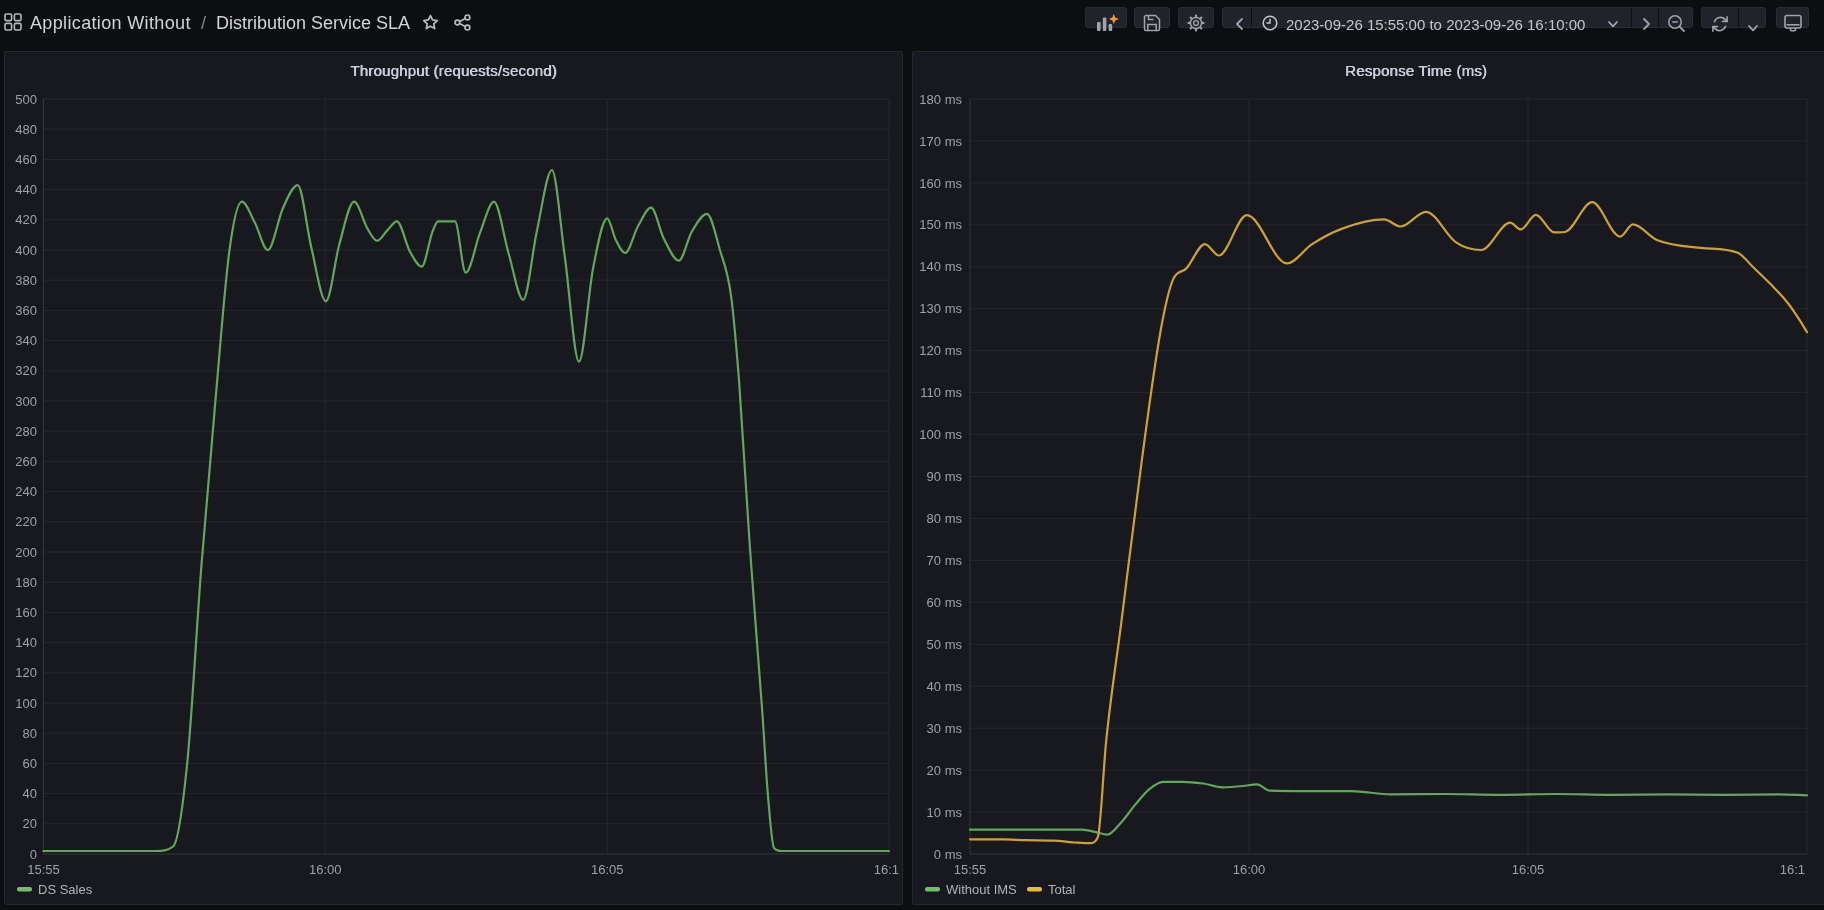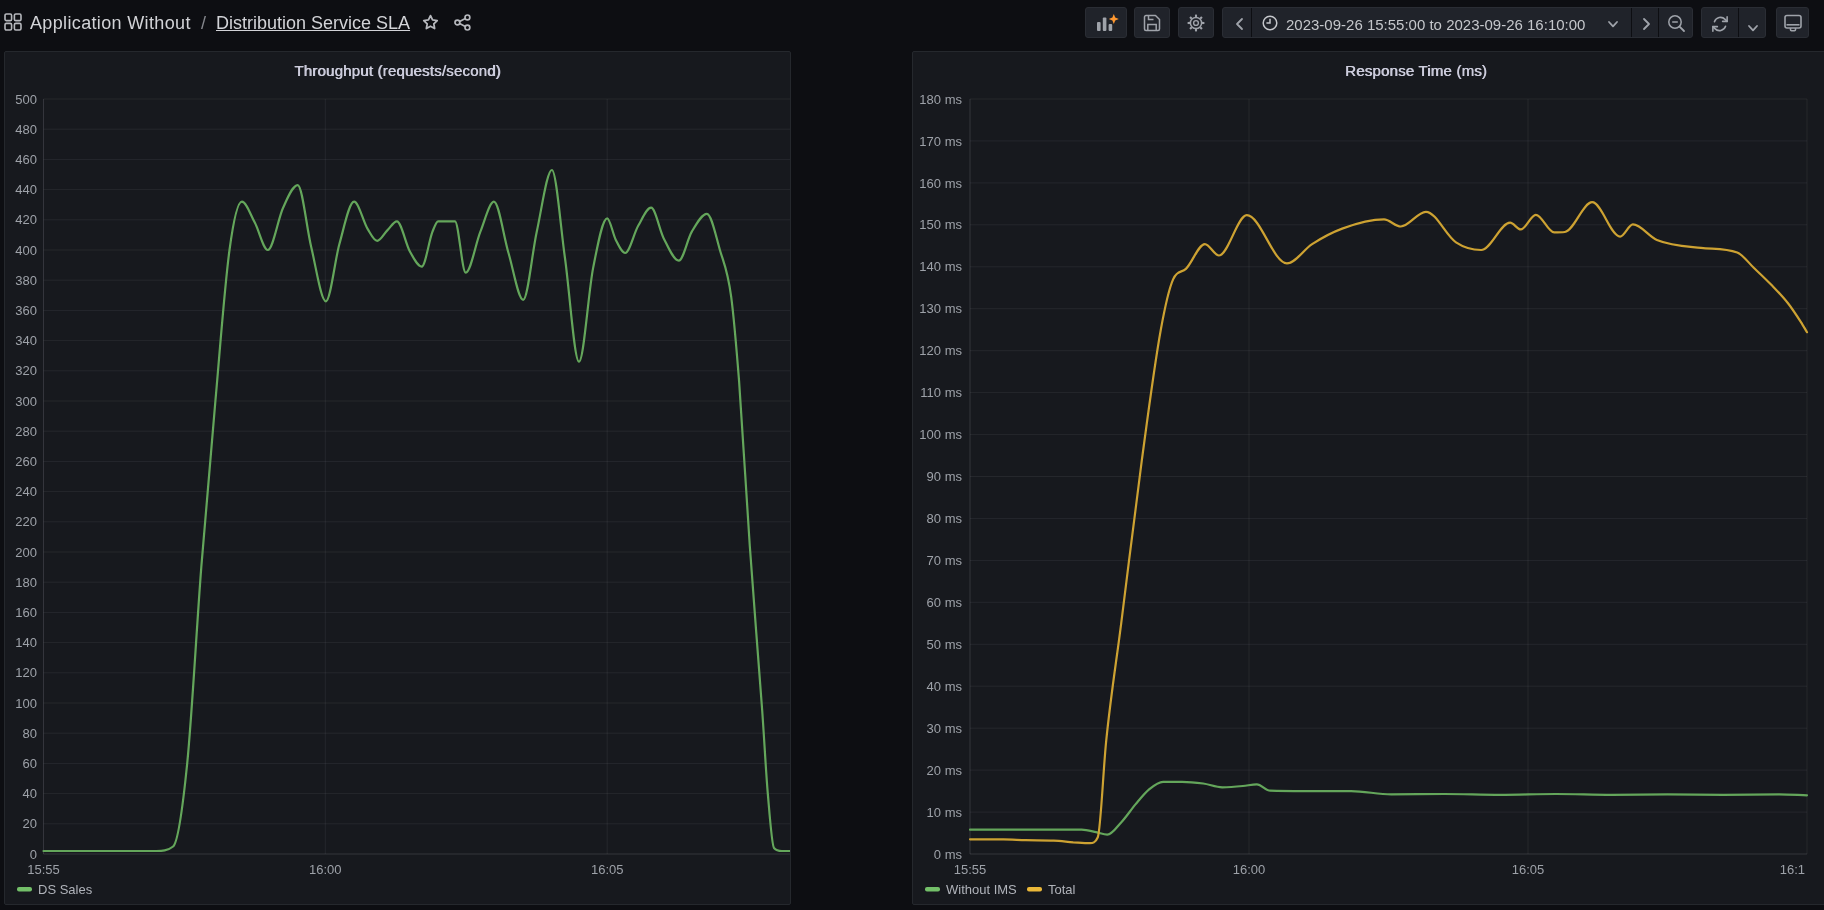--- a/index.html
+++ b/index.html
@@ -1,34 +1,34 @@
 <!DOCTYPE html>
 <html><head><meta charset="utf-8">
 <style>
 * { margin:0; padding:0; box-sizing:border-box; }
 html,body { width:1824px; height:910px; background:#0d0e12; font-family:"Liberation Sans", sans-serif; overflow:hidden; }
 body { filter: blur(0.45px); }
 .abs { position:absolute; }
 .panel { position:absolute; top:51px; height:854px; background:#17191e; border:1px solid #25282d; border-radius:2px; overflow:hidden; }
 .ptitle { position:absolute; top:10px; width:100%; text-align:center; color:#ccccdc; font-size:15px; font-weight:normal; text-shadow:0.6px 0 0 #ccccdc; letter-spacing:0.2px; }
-.btn { position:absolute; top:7px; height:31px; background:#20232a; border:1px solid #2a2d34; border-radius:3px; }
+.btn { position:absolute; top:7px; height:21px; background:#20232a; border:1px solid #2a2d34; border-radius:3px; }
 .seg { position:absolute; top:0; bottom:0; border-left:1px solid #0d0e12; }
 </style></head>
 <body>
 
 <div class="abs" style="left:0;top:0;width:1824px;height:46px;background:#0d0e12;">
   <svg class="abs" style="left:4px;top:13px" width="18" height="18" viewBox="0 0 18 18">
     <rect x="1" y="1" width="6.6" height="6.6" rx="1.4" fill="none" stroke="#b6b8bd" stroke-width="1.6"></rect>
     <rect x="10.4" y="1" width="6.6" height="6.6" rx="1.4" fill="none" stroke="#b6b8bd" stroke-width="1.6"></rect>
     <rect x="1" y="10.4" width="6.6" height="6.6" rx="1.4" fill="none" stroke="#b6b8bd" stroke-width="1.6"></rect>
     <rect x="10.4" y="10.4" width="6.6" height="6.6" rx="1.4" fill="none" stroke="#b6b8bd" stroke-width="1.6"></rect>
   </svg>
   <div class="abs" style="left:30px;top:12.5px;font-size:18px;letter-spacing:0.35px;color:#d2d3d7;">Application Without</div>
   <div class="abs" style="left:201px;top:12.5px;font-size:18px;color:#85878d;">/</div>
-  <div class="abs" style="left:216px;top:12.5px;font-size:18px;color:#d2d3d7;text-decoration:underline;">Distribution Service SLA</div>
+  <div class="abs" style="left:216px;top:12.5px;font-size:18px;color:#d2d3d7;">Distribution Service SLA</div>
   <svg class="abs" style="left:422px;top:14px" width="17" height="17" viewBox="0 0 19 19">
     <path d="M9.5 1.8 L11.8 6.6 L17 7.3 L13.2 11 L14.1 16.2 L9.5 13.7 L4.9 16.2 L5.8 11 L2 7.3 L7.2 6.6 Z" fill="none" stroke="#b6b8bd" stroke-width="2" stroke-linejoin="round"></path>
   </svg>
   <svg class="abs" style="left:454px;top:14px" width="17" height="17" viewBox="0 0 19 19">
     <circle cx="15" cy="3.8" r="2.7" fill="none" stroke="#b6b8bd" stroke-width="1.9"></circle>
     <circle cx="3.8" cy="9.5" r="2.7" fill="none" stroke="#b6b8bd" stroke-width="1.9"></circle>
     <circle cx="15" cy="15.2" r="2.7" fill="none" stroke="#b6b8bd" stroke-width="1.9"></circle>
     <line x1="6.3" y1="8.3" x2="12.6" y2="5.0" stroke="#b6b8bd" stroke-width="1.9"></line>
     <line x1="6.3" y1="10.7" x2="12.6" y2="14.0" stroke="#b6b8bd" stroke-width="1.9"></line>
   </svg>
@@ -109,21 +109,21 @@
 
   <div class="btn" style="left:1776px;width:33px;">
     <svg class="abs" style="left:6px;top:5px" width="20" height="20" viewBox="0 0 20 20">
       <rect x="2" y="2.5" width="16" height="12.5" rx="2" fill="none" stroke="#9fa3aa" stroke-width="1.6"></rect>
       <line x1="3.5" y1="11.8" x2="16.5" y2="11.8" stroke="#9fa3aa" stroke-width="1.6"></line>
       <path d="M7.5 15 L7.5 16.8 A1 1 0 0 0 8.5 17.8 L11.5 17.8 A1 1 0 0 0 12.5 16.8 L12.5 15" fill="none" stroke="#9fa3aa" stroke-width="1.6"></path>
     </svg>
   </div>
 </div>
 
-<div class="panel" style="left:4px;width:787px;">
+<div class="panel" style="left:4px;width:899px;">
   <div class="ptitle">Throughput (requests/second)</div>
   <svg class="abs" style="left:0;top:0" width="899" height="854" viewBox="0 0 899 854" font-family="Liberation Sans, sans-serif">
 <line x1="38.5" y1="47.0" x2="884.0" y2="47.0" stroke="rgba(204,204,220,0.08)" stroke-width="1"></line>
 <text x="32" y="51.6" text-anchor="end" fill="#9da1a8" font-size="13">500</text>
 <line x1="38.5" y1="77.2" x2="884.0" y2="77.2" stroke="rgba(204,204,220,0.08)" stroke-width="1"></line>
 <text x="32" y="81.8" text-anchor="end" fill="#9da1a8" font-size="13">480</text>
 <line x1="38.5" y1="107.4" x2="884.0" y2="107.4" stroke="rgba(204,204,220,0.08)" stroke-width="1"></line>
 <text x="32" y="112.0" text-anchor="end" fill="#9da1a8" font-size="13">460</text>
 <line x1="38.5" y1="137.6" x2="884.0" y2="137.6" stroke="rgba(204,204,220,0.08)" stroke-width="1"></line>
 <text x="32" y="142.2" text-anchor="end" fill="#9da1a8" font-size="13">440</text>

